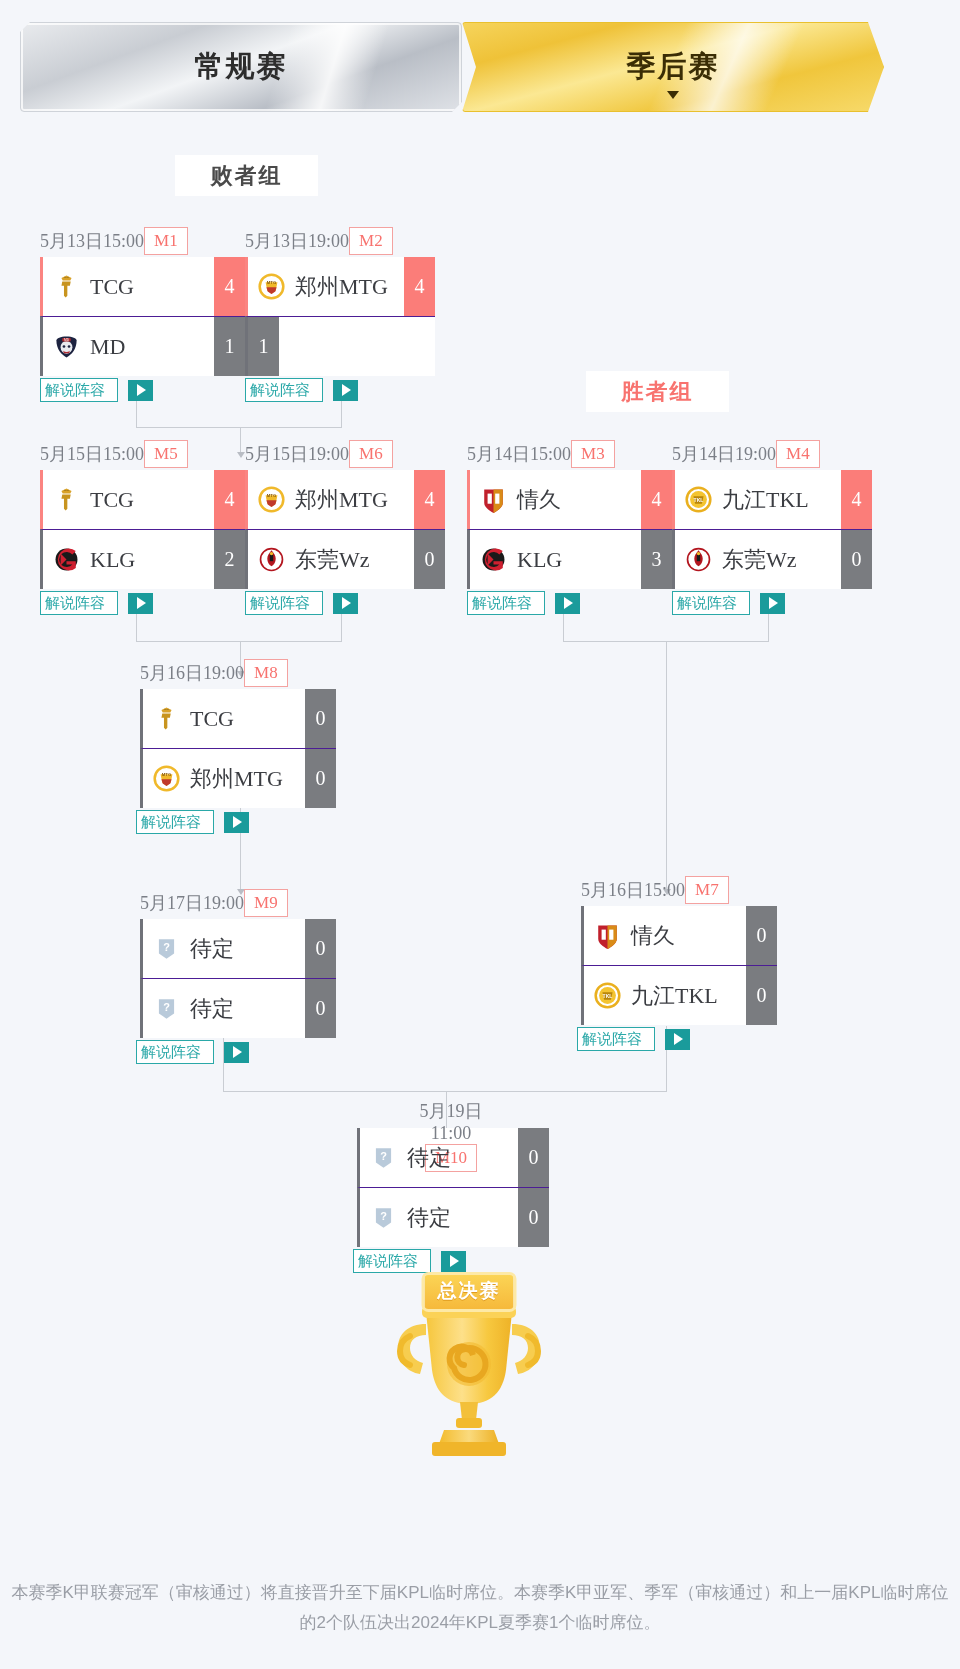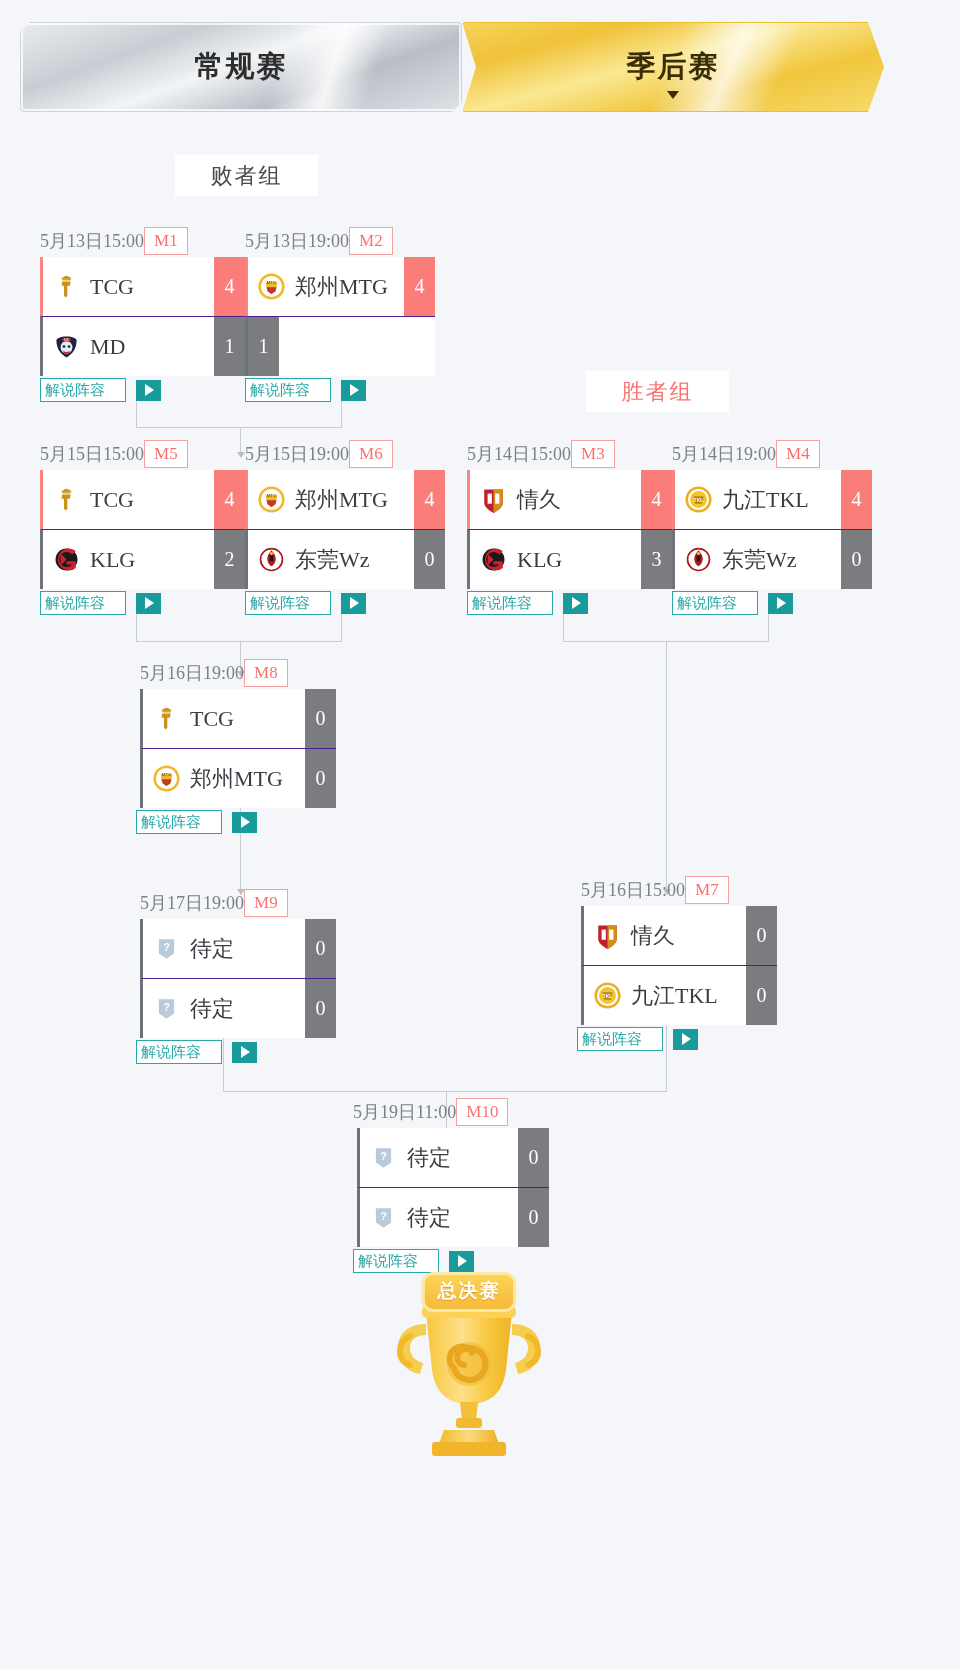--- a/index.html
+++ b/index.html
@@ -53,21 +53,21 @@
     bottom:12px;width:0;height:0;
     border-left:6px solid transparent;border-right:6px solid transparent;
     border-top:8px solid #3a2d05;z-index:3;
   }
 
   
   .group-label{
     position:absolute;
     background:#ffffff;
     font-family:"Liberation Sans","DejaVu Sans",sans-serif;
-    font-weight:normal;font-size:22px;letter-spacing:2px;
+    font-weight:bold;font-size:22px;letter-spacing:2px;
     display:flex;align-items:center;justify-content:center;text-align:center;
   }
   .label-losers{left:175px;top:155px;width:143px;height:41px;color:#4a4a4a;}
   .label-winners{left:586px;top:371px;width:143px;height:41px;color:#f8736f;}
 
   
   .conn{position:absolute;background:transparent;pointer-events:none;}
   .ln-v{position:absolute;width:1px;background:#c9cdd3;}
   .ln-h{position:absolute;height:1px;background:#c9cdd3;}
   .arrow{position:absolute;width:0;height:0;border-left:4px solid transparent;border-right:4px solid transparent;border-top:6px solid #b9bdc4;}
@@ -102,39 +102,39 @@
     color:#ffffff;font-size:20px;background:#7a7c80;
   }
   .score.win{background:#fb7d79;}
   .logo{width:27px;height:27px;flex:0 0 27px;position:relative;}
   .logo svg{display:block;width:27px;height:27px;}
 
   
   .vodbar{display:flex;align-items:center;gap:10px;margin-top:3px;height:22px;}
   .caster{
     border:1px solid #2aa8a8;color:#2aa8a8;background:#fff;
-    font-size:15px;line-height:1;padding:3px 20px 4px 4px;
+    font-size:15px;line-height:1;padding:3px 12px 4px 4px;
     font-family:"Liberation Sans","DejaVu Sans",sans-serif;
   }
   .playbtn{
     width:25px;height:21px;background:#1a9b9b;display:flex;align-items:center;justify-content:center;
   }
   .playbtn i{
     display:block;width:0;height:0;
     border-left:9px solid #ffffff;
     border-top:6px solid transparent;border-bottom:6px solid transparent;
     margin-left:2px;
   }
 
   
   .trophy-wrap{position:absolute;left:374px;top:1272px;width:190px;height:200px;}
   .trophy-banner{
     position:absolute;left:50%;transform:translateX(-50%);top:0;
     background:linear-gradient(180deg,#fbd455,#f6b93b);
-    border:3px solid #fde9a6;border-radius:12px;
+    border:3px solid #fde9a6;border-radius:7px;
     color:#ffffff;font-family:"Liberation Sans","DejaVu Sans",sans-serif;
     font-weight:bold;font-size:19px;letter-spacing:2px;
     padding:3px 13px 5px 13px;z-index:5;
     text-shadow:0 1px 0 #e09b1f;
   }
   .trophy-svg{position:absolute;left:0;top:18px;width:190px;height:182px;}
 
   
   .footnote{
     position:absolute;left:0;top:1578px;width:960px;
@@ -574,21 +574,21 @@
     </div>
     <div class="vodbar">
       <span class="caster">解说阵容</span>
       <span class="playbtn">
           <i></i>
         </span>
     </div>
   </div>
 
   <div class="match" style="left:349px;top:1099px;width:200px;">
-    <div class="match-head" style="padding-left:4px;">
+    <div class="match-head" style="padding-left:4px;flex-direction:column;">
       <span class="m-date">5月19日</span>
       <span class="m-time">11:00</span>
       <span class="m-tag">M10</span>
     </div>
     <div class="rows" style="margin-left:8px;">
       <div class="row">
         <div class="team">
           <span class="logo">
               <svg viewBox="0 0 32 32">
                 <path d="M7 5h18v17l-9 6-9-6z" fill="#b9cada"></path>
@@ -650,14 +650,15 @@
       <path d="M95 58a16 16 0 1 1-15 20 12 12 0 1 1 19-13 8 8 0 1 0-9 10" fill="none" stroke="#e8a720" stroke-width="6" stroke-linecap="round"></path>
 
       <path d="M86 112h18l-2 18H88z" fill="#f3c03a"></path>
       <rect x="82" y="128" width="26" height="10" rx="3" fill="#f2ba2e"></rect>
 
       <path d="M70 140h50l5 14H65z" fill="url(#baseG)"></path>
       <rect x="58" y="152" width="74" height="14" rx="3" fill="#f0b52a"></rect>
     </svg>
   </div>
 
+  <div class="footnote">本赛季K甲联赛冠军（审核通过）将直接晋升至下届KPL临时席位。本赛季K甲亚军、季军（审核通过）和上一届KPL临时席位的2个队伍决出2024年KPL夏季赛1个临时席位。</div>
 
 </div>
 
 </body></html>

